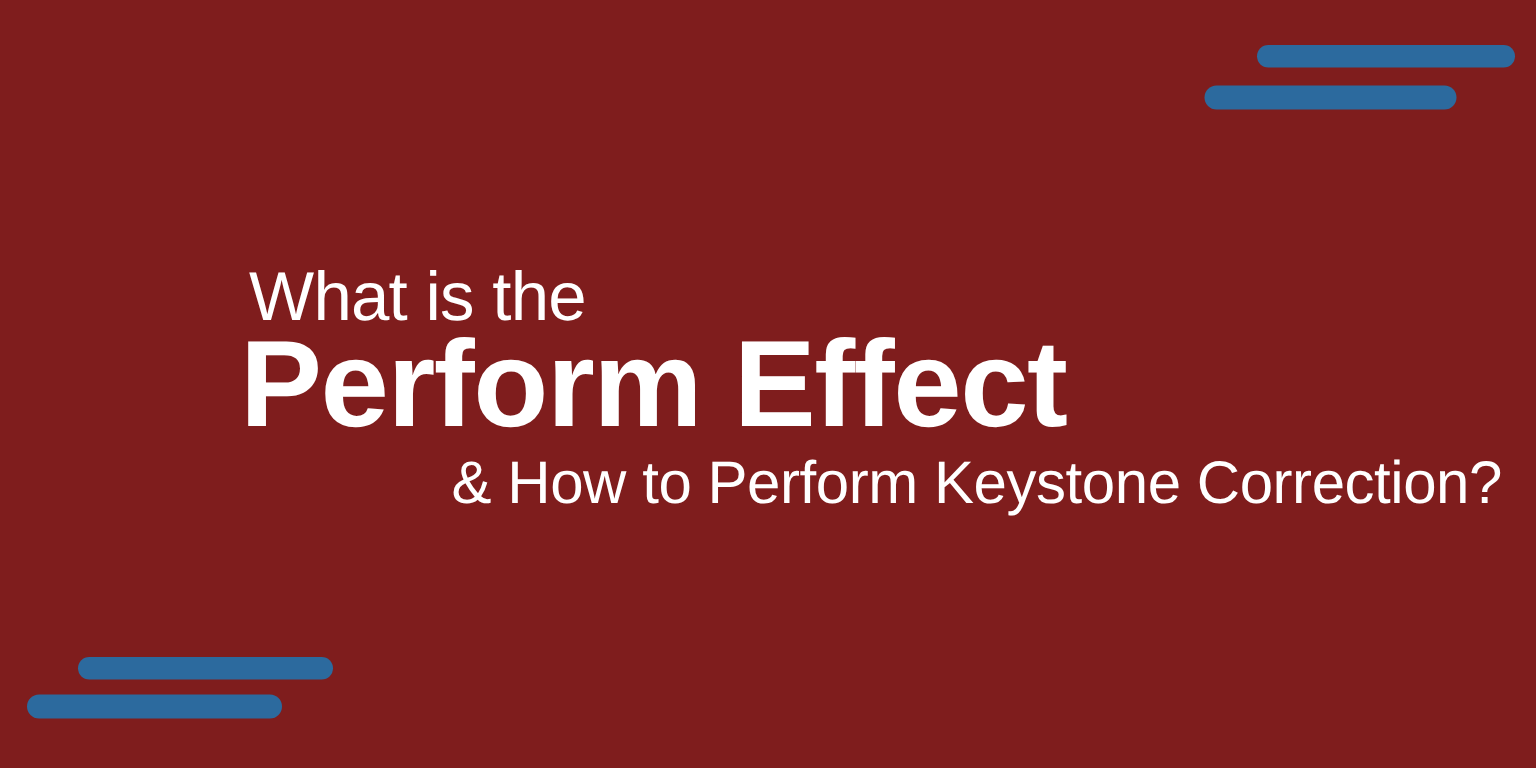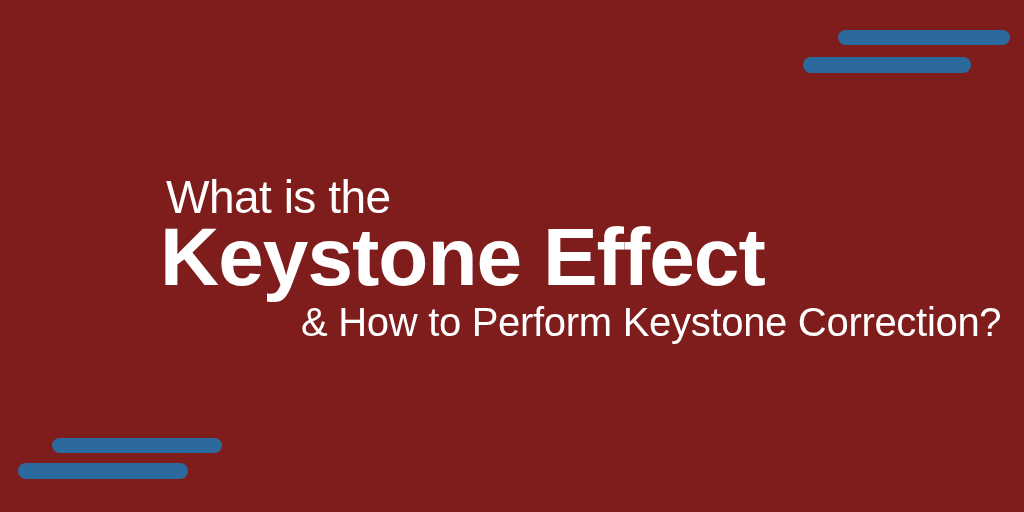--- a/index.html
+++ b/index.html
@@ -86,17 +86,17 @@
 <div class="banner">
 
   <div class="deco-bar deco-tr-1"></div>
   <div class="deco-bar deco-tr-2"></div>
 
   <div class="deco-bar deco-bl-1"></div>
   <div class="deco-bar deco-bl-2"></div>
 
   <div class="headline-block">
     <div class="line-eyebrow">What is the</div>
-    <div class="line-title">Keystone Effect</div>
+    <div class="line-title">Perform Effect</div>
     <div class="line-subtitle">&amp; How to Perform Keystone Correction?</div>
   </div>
 
 </div>
 
 </body></html>

